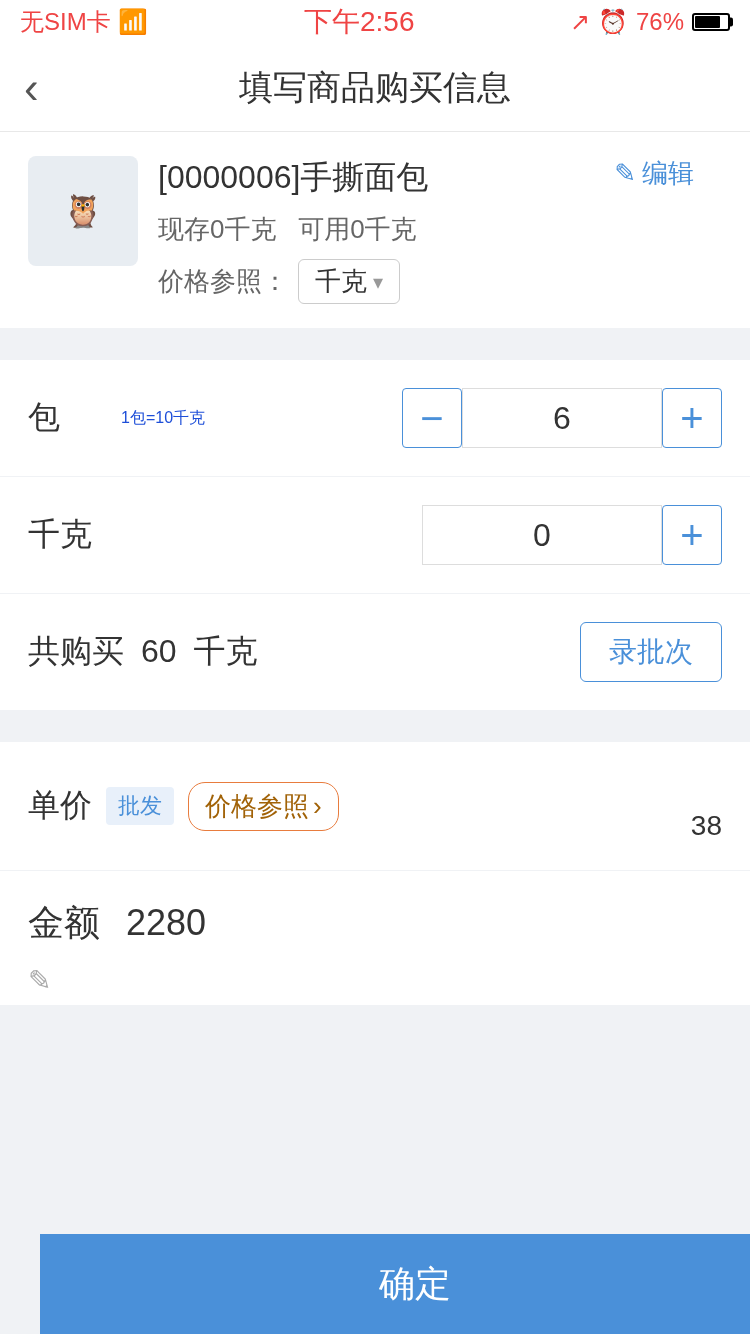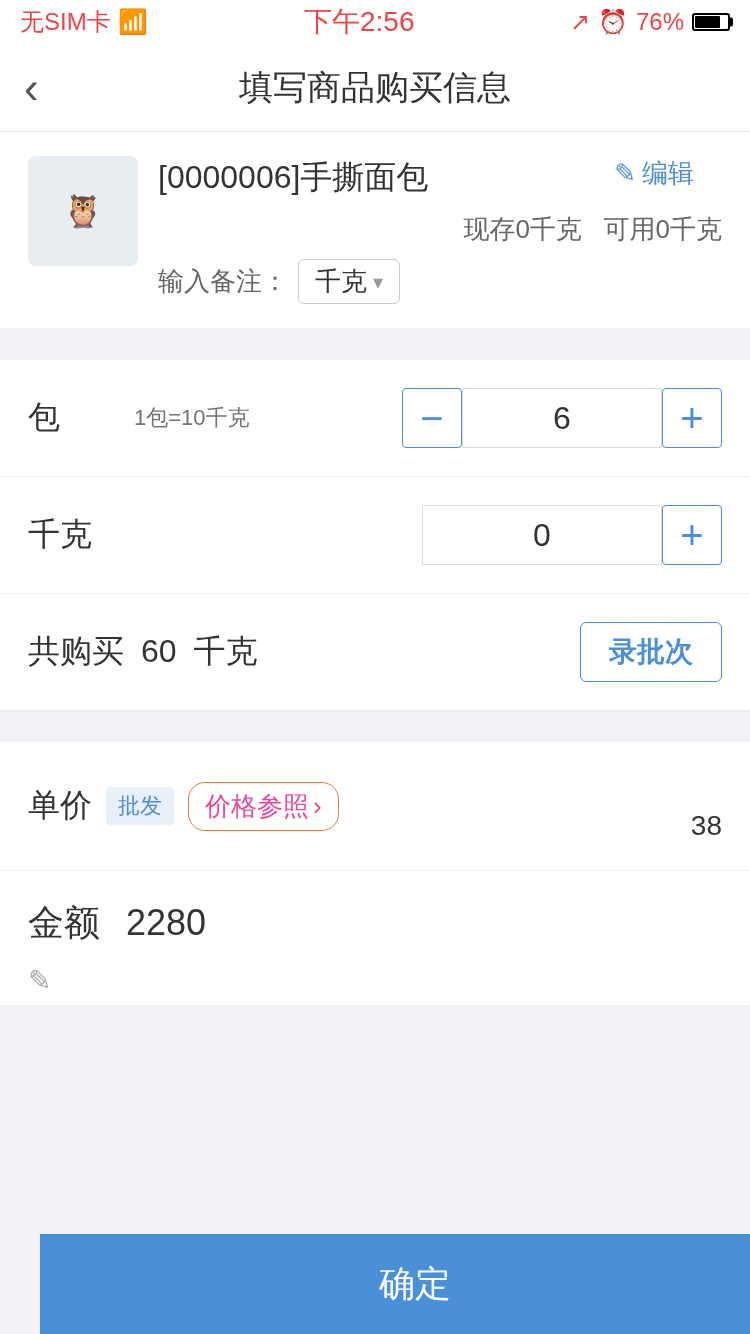--- a/index.html
+++ b/index.html
@@ -66,21 +66,21 @@
       width: 110px;
       height: 110px;
       background: #e8edf2;
       border-radius: 8px;
       display: flex;
       align-items: center;
       justify-content: center;
       flex-shrink: 0;
     }
     .product-name { font-size: 32px; color: #333; margin-bottom: 12px; }
-    .product-stock { font-size: 26px; color: #666; margin-bottom: 12px; text-align: right; }
+    .product-stock { font-size: 26px; color: #666; margin-bottom: 12px; }
     .product-unit { font-size: 26px; color: #666; display: flex; align-items: center; gap: 10px; }
     .unit-select {
       background: #fff;
       border: 1px solid #ccc;
       border-radius: 6px;
       padding: 4px 16px;
       font-size: 26px;
       color: #333;
       display: flex;
       align-items: center;
@@ -114,23 +114,23 @@
       align-items: center;
       padding: 28px 28px;
       border-bottom: 1px solid #f0f2f5;
     }
     .form-label {
       font-size: 32px;
       color: #333;
       min-width: 80px;
     }
     .form-label-sub {
-      font-size: 22px;
-      color: #737373;
-      margin-left: 26px;
+      font-size: 16px;
+      color: #1d4ed8;
+      margin-left: 13px;
     }
     .form-controls {
       margin-left: auto;
       display: flex;
       align-items: center;
     }
     .qty-btn {
       width: 60px;
       height: 60px;
       border: 1.5px solid #4a90d9;
@@ -177,21 +177,20 @@
       color: #333;
     }
     .batch-btn {
       border: 1.5px solid #4a90d9;
       color: #4a90d9;
       background: #fff;
       padding: 10px 28px;
       font-size: 28px;
       border-radius: 6px;
       cursor: pointer;
-      font-weight: bold;
     }
 
     
     .price-section {
       background: #fff;
       margin-top: 16px;
     }
     .price-row {
       display: flex;
       align-items: center;
@@ -206,21 +205,21 @@
     .price-tag {
       background: #e8f0fa;
       color: #4a90d9;
       font-size: 22px;
       padding: 4px 12px;
       border-radius: 4px;
       margin: 0 14px;
     }
     .price-ref-btn {
       border: 1.5px solid #e87c3e;
-      color: #ec4899;
+      color: #a16207;
       background: #fff;
       padding: 6px 16px;
       font-size: 26px;
       border-radius: 17px;
       display: flex;
       align-items: center;
       gap: 4px;
     }
     .price-value {
       margin-left: auto;
@@ -305,21 +304,21 @@
   </div>
   <div class="product-card-inner">
     <div class="product-name">
       <span>[0000006]</span><span>手撕面包</span>
     </div>
     <div class="product-stock">
       <span>现存0千克</span>&nbsp;&nbsp;
       <span>可用0千克</span>
     </div>
     <div class="product-unit">
-      <span>输入备注：</span>
+      <span>价格参照：</span>
       <div class="unit-select">
         <span>千克</span>
         <span style="font-size:20px;color:#999;">▾</span>
       </div>
     </div>
     <div class="edit-btn">
       <span>✎</span>
       <span>编辑</span>
     </div>
   </div>

